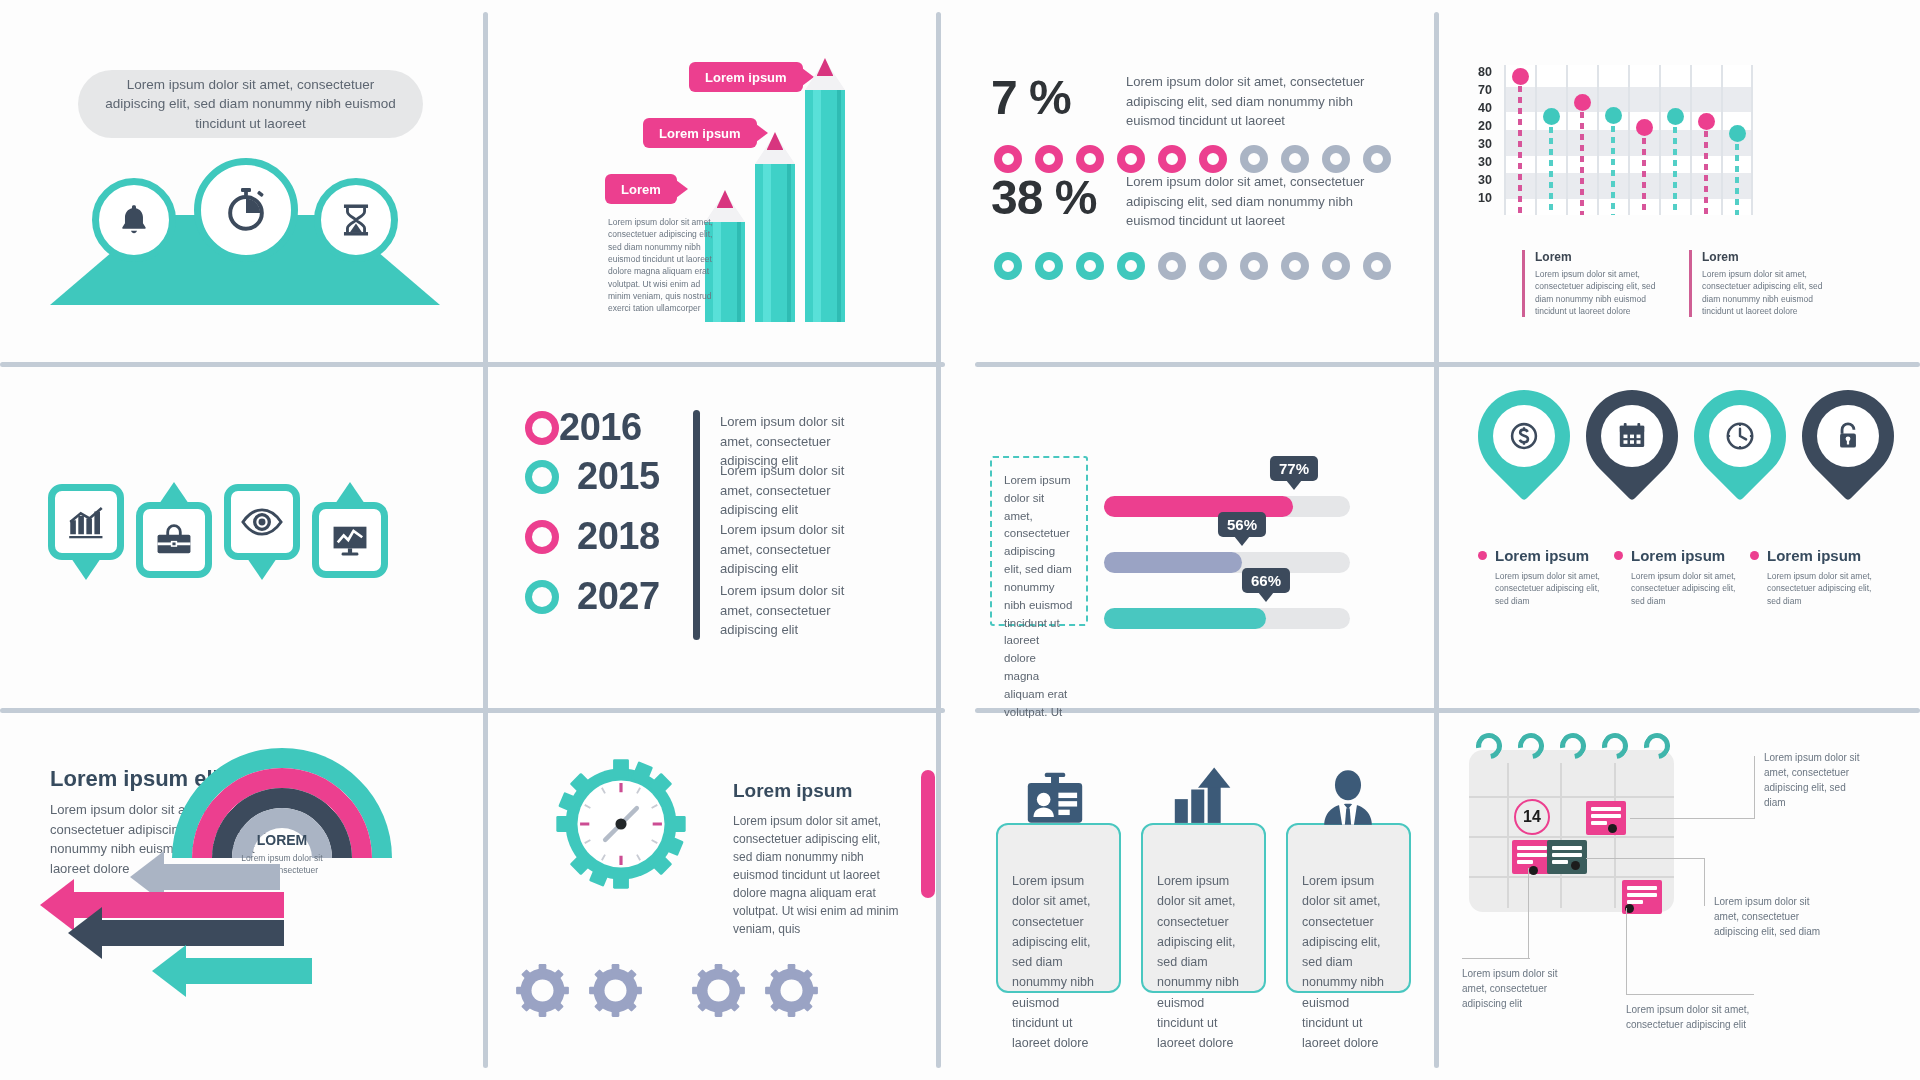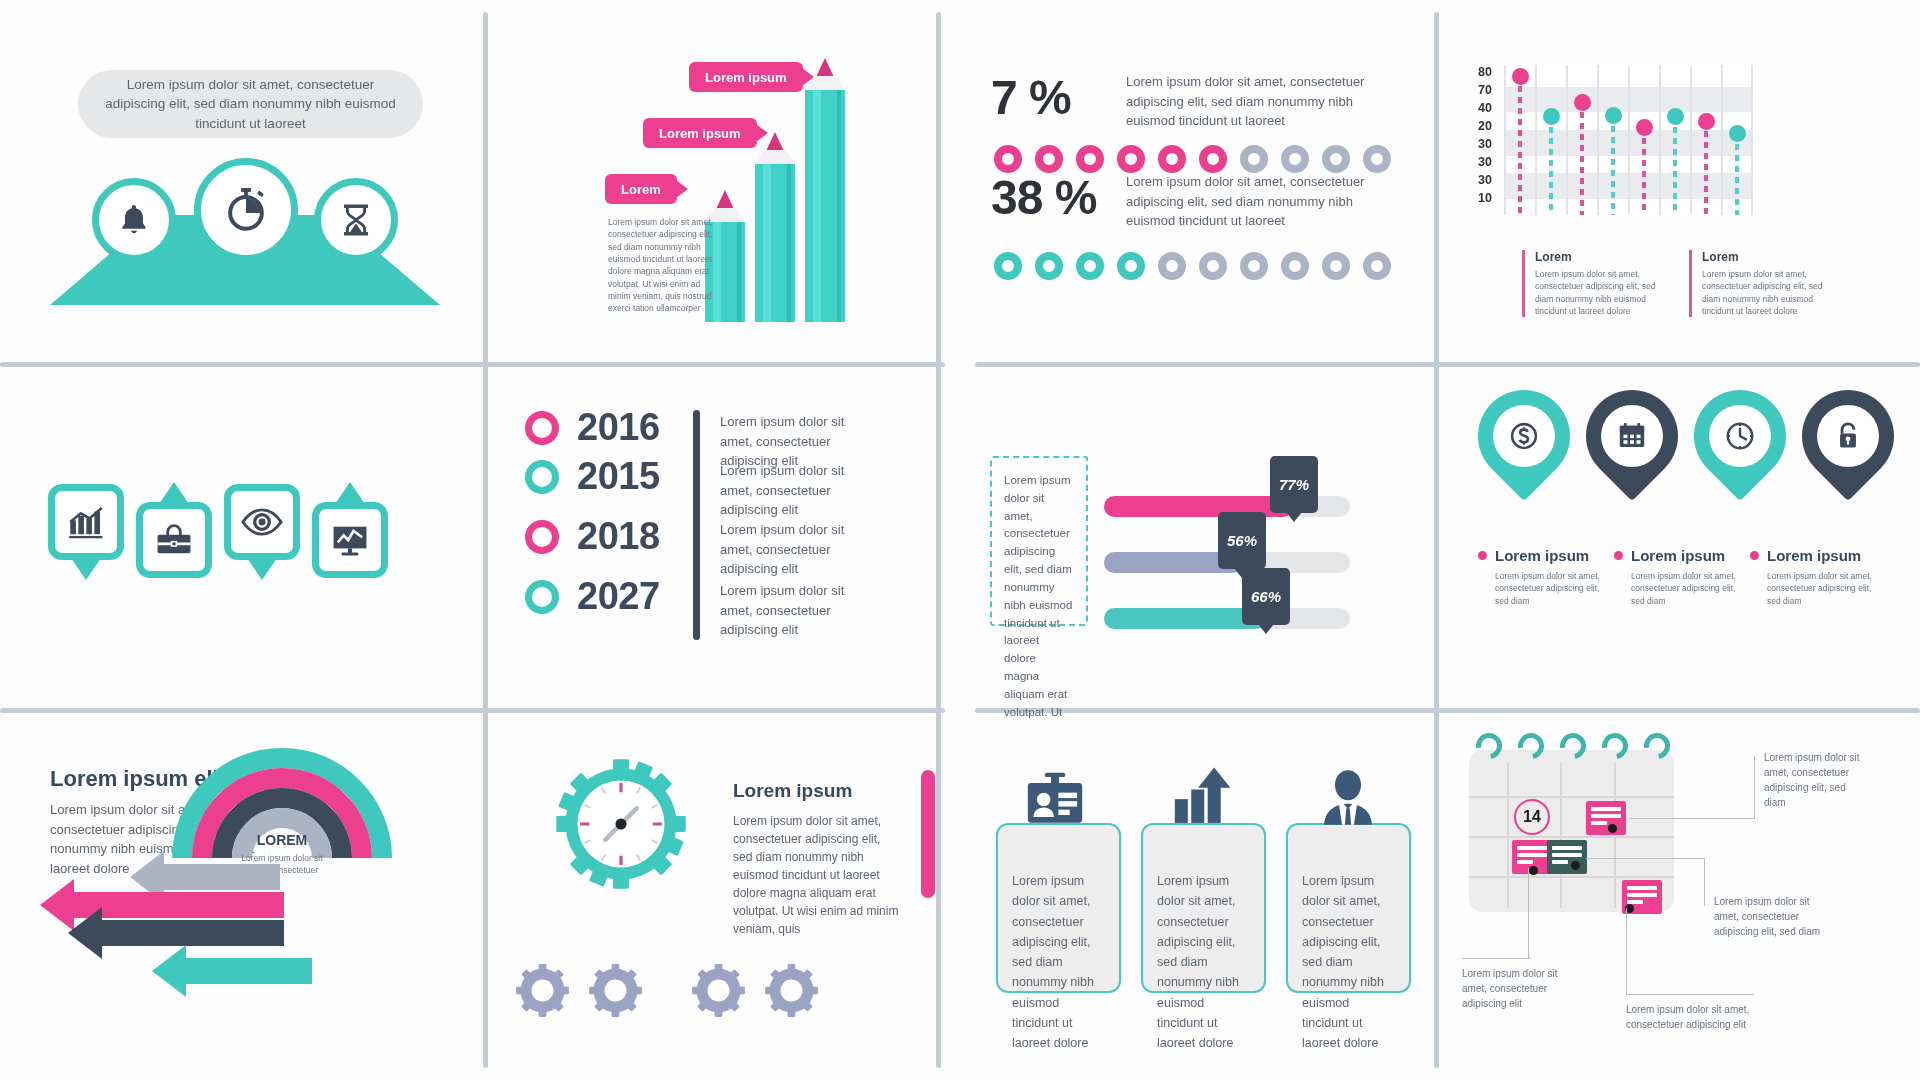--- a/index.html
+++ b/index.html
@@ -128,21 +128,21 @@
   
   .dashed-box {
     position: absolute; border: 2px dashed #49c7c0; border-radius: 3px;
     padding: 14px 12px; color: #5d6671; font-size: 11.5px; line-height: 1.55;
   }
   .track { position: absolute; height: 21px; border-radius: 11px; background: #e5e6e8; }
   .fill  { position: absolute; left: 0; top: 0; height: 100%; border-radius: 11px; }
   .callout {
     position: absolute; background: #3c4a5c; color: #fff;
     font-size: 15px; font-weight: bold; border-radius: 5px;
-    padding: 20px 9px; transform: translateX(-50%); font-style: italic;
+    padding: 4px 9px; transform: translateX(-50%);
   }
   .callout::after {
     content: ""; position: absolute; left: 50%; bottom: -9px;
     transform: translateX(-50%);
     border-left: 8px solid transparent; border-right: 8px solid transparent;
     border-top: 10px solid #3c4a5c;
   }
 
   
   .drop {
@@ -407,21 +407,21 @@
           <rect x="10.8" y="16.8" width="2.4" height="2.6" fill="#3c4a5c"></rect>
           <rect x="7.2" y="19.2" width="9.6" height="1.7" rx="0.8" fill="#3c4a5c"></rect>
         </svg>
       </div>
     </div>
   </div>
 
   <div class="panel" style="left:483px;top:362px;width:453px;height:346px;">
     <div class="tl-bar" style="left:210px; top:48px; height:230px;"></div>
 
-    <div style="position:absolute; left:42px; top:44px; display:flex; align-items:center; gap:18px;">
+    <div style="position:absolute; left:42px; top:44px; display:flex; align-items:center; ">
       <span class="yr-ring"></span>
       <span class="yr-label">2016</span>
     </div>
     <div class="body-text" style="position:absolute; left:237px; top:50px; width:160px;">Lorem ipsum dolor sit amet, consectetuer adipiscing elit</div>
 
     <div style="position:absolute; left:42px; top:93px; display:flex; align-items:center; gap:18px;">
       <span class="yr-ring teal"></span>
       <span class="yr-label">2015</span>
     </div>
     <div class="body-text" style="position:absolute; left:237px; top:99px; width:160px;">Lorem ipsum dolor sit amet, consectetuer adipiscing elit</div>

